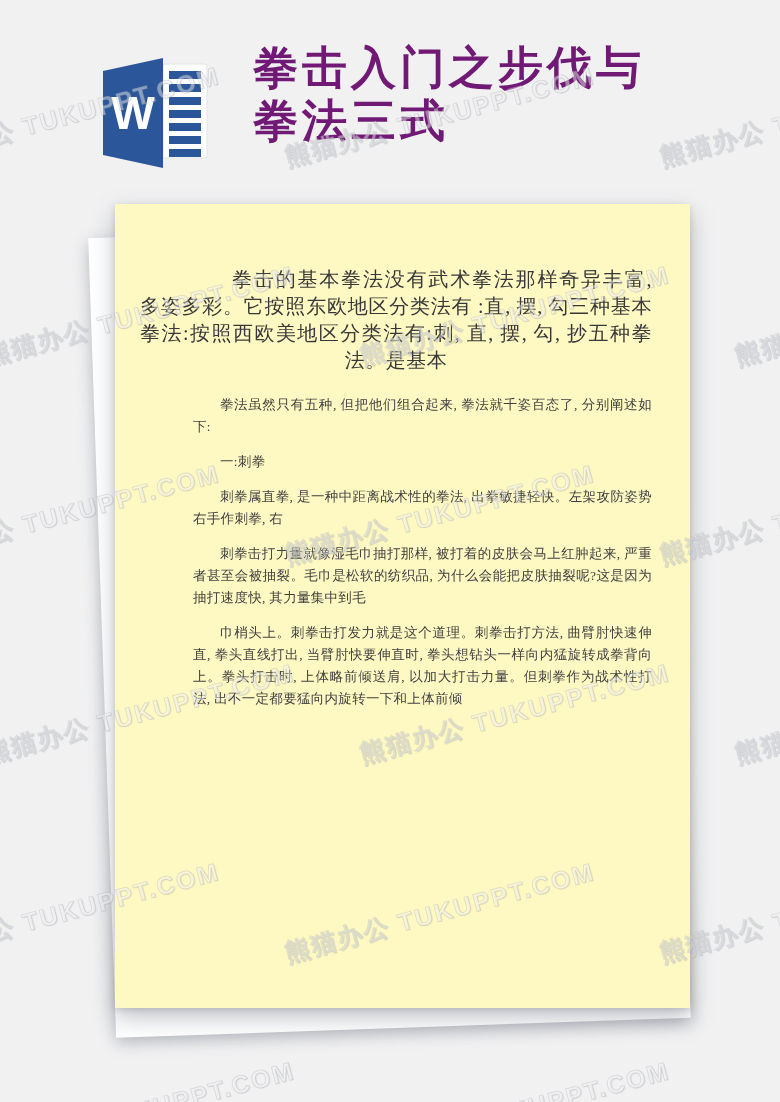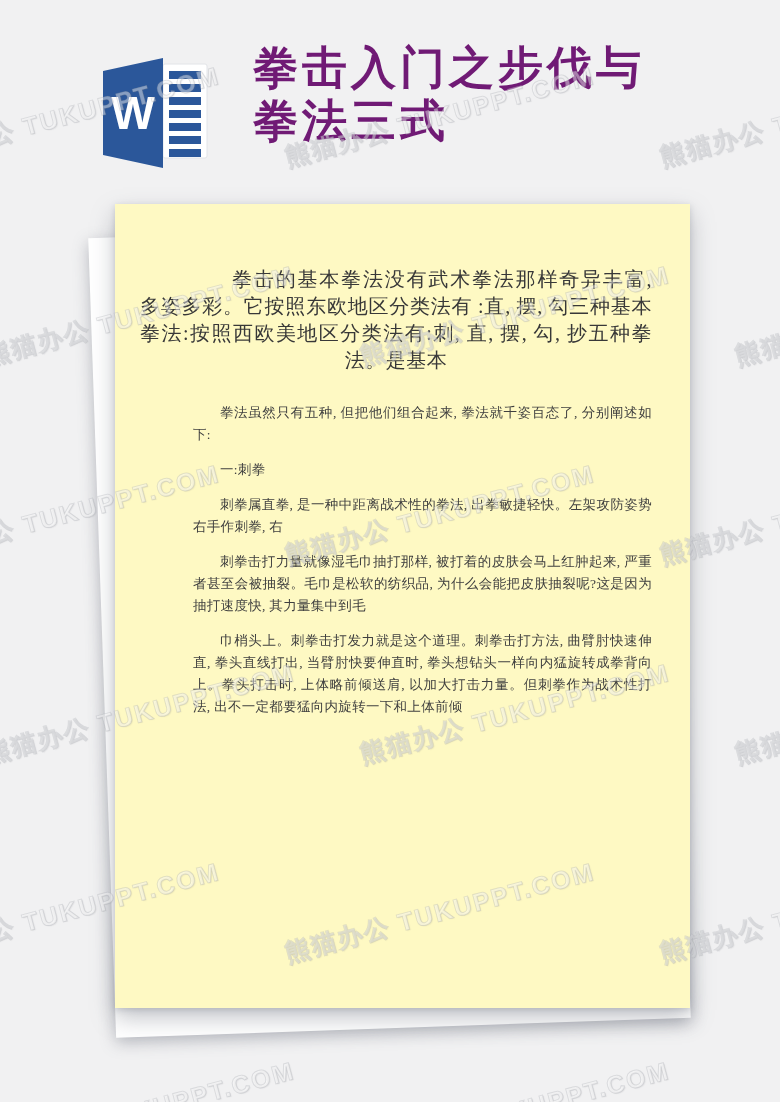--- a/index.html
+++ b/index.html
@@ -26,21 +26,21 @@
     position:absolute;left:115px;top:204px;width:575px;height:804px;
     background:#fef9c3;
     box-shadow:0 10px 22px rgba(105,110,122,.40),0 2px 6px rgba(120,125,135,.28);
   }
   .page-inner{padding:62px 38px 0 25px;}
   .lead-para{
     margin:0;font-size:20px;line-height:27px;color:#383838;
     text-align:justify;text-align-last:center;text-indent:92px;
     letter-spacing:.5px;
   }
-  .body-paras{margin:28px 0 0 53px;}
+  .body-paras{margin:20px 0 0 53px;}
   .body-para{
     margin:13px 0;font-size:13.5px;line-height:22px;color:#3f3f3f;
     text-align:justify;text-indent:2em;letter-spacing:.3px;
   }
   
   .wm-layer{position:absolute;inset:0;overflow:hidden;z-index:30;pointer-events:none;}
   .wm{
     position:absolute;white-space:nowrap;
     font-family:"Liberation Sans","DejaVu Sans",sans-serif;
     font-weight:bold;font-size:25px;letter-spacing:2px;

